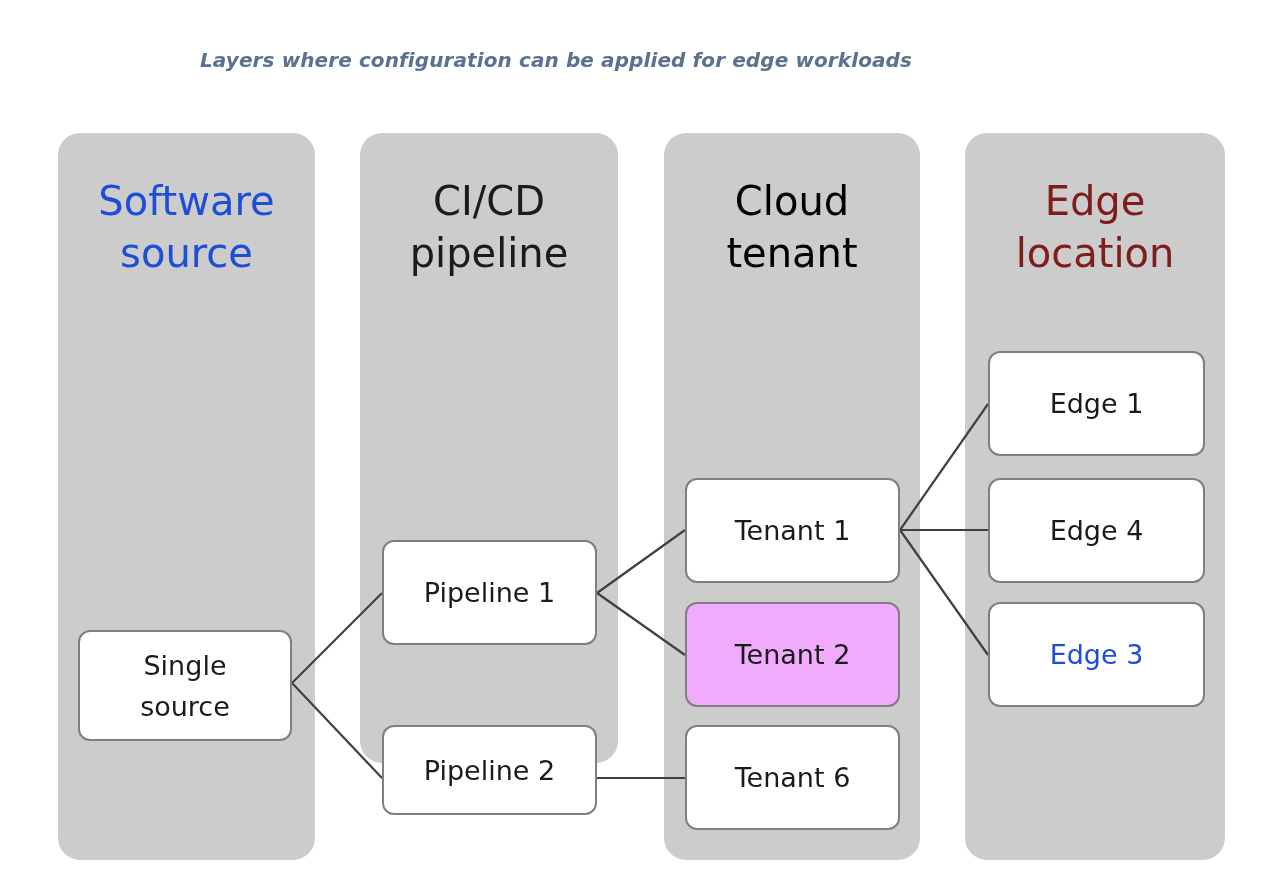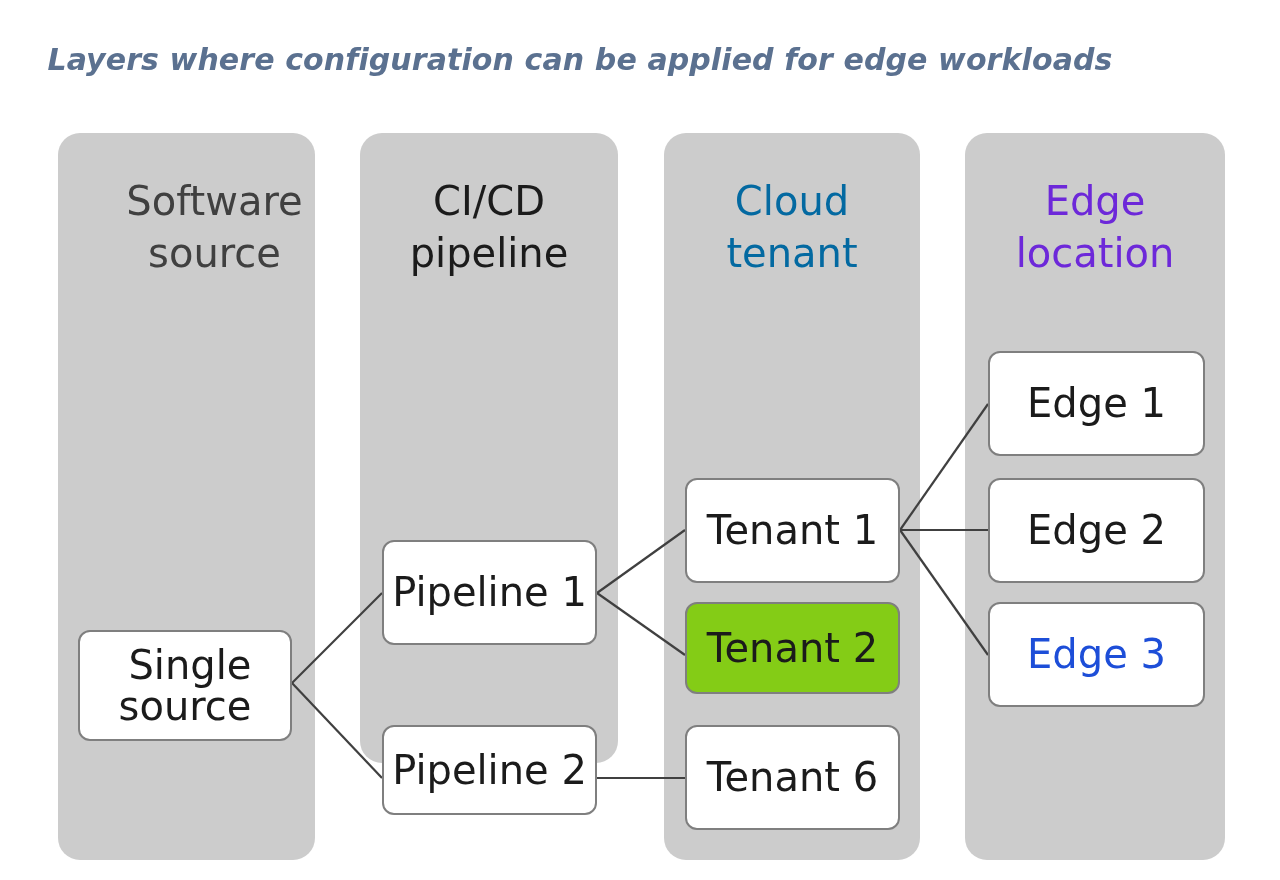--- a/index.html
+++ b/index.html
@@ -23,26 +23,25 @@
   
   #diagram-title {
     position: absolute;
     left: 0;
     top: 42px;
     width: 1112px;
     text-align: center;
     font-family: "DejaVu Sans", sans-serif;
     font-style: italic;
     font-weight: 700;
-    font-size: 30px;
+    font-size: 20px;
     line-height: 36px;
     letter-spacing: 0.1px;
     color: #5b7190;
     white-space: nowrap;
-    margin-left: 24px;
   }
 
   
   .lane {
     position: absolute;
     background: #cccccc;
     border-radius: 22px;
   }
   .lane-title {
     position: absolute;
@@ -71,51 +70,51 @@
   
   .node {
     position: absolute;
     background: #ffffff;
     border: 2px solid #7f7f7f;
     border-radius: 12px;
     box-sizing: border-box;
     display: flex;
     align-items: center;
     justify-content: center;
-    text-align: right;
+    text-align: center;
     font-family: "DejaVu Sans", sans-serif;
     font-weight: 400;
-    font-size: 40px;
+    font-size: 27px;
     line-height: 41px;
     color: #1b1b1b;
     white-space: pre-line;
   }
 </style>
 </head>
 <body>
 
 <div id="stage">
 
   <div id="diagram-title">Layers where configuration can be applied for edge workloads</div>
 
   <div id="lane-layer">
       <div class="lane" style="left: 58px; top: 133px; width: 257px; height: 727px; background: rgb(204, 204, 204);">
-        <div class="lane-title" style="color: #404040; padding-left: 28px;">Software
+        <div class="lane-title" style="color: #1d4ed8;">Software
 source</div>
       </div>
       <div class="lane" style="left: 360px; top: 133px; width: 258px; height: 630px; background: rgb(204, 204, 204);">
         <div class="lane-title" style="color: rgb(27, 27, 27);">CI/CD
 pipeline</div>
       </div>
       <div class="lane" style="left: 664px; top: 133px; width: 256px; height: 727px; background: rgb(204, 204, 204);">
-        <div class="lane-title" style="color: #0369a1;">Cloud
+        <div class="lane-title" style="color: #000000;">Cloud
 tenant</div>
       </div>
       <div class="lane" style="left: 965px; top: 133px; width: 260px; height: 727px; background: rgb(204, 204, 204);">
-        <div class="lane-title" style="color: #6d28d9;">Edge
+        <div class="lane-title" style="color: #7f1d1d;">Edge
 location</div>
       </div>
     </div>
 
   <svg id="connectors" viewBox="0 0 1280 880" width="1280" height="880">
       <line x1="292" y1="683" x2="382" y2="593" stroke="#404040" stroke-width="2.2" stroke-linecap="butt"></line>
       <line x1="292" y1="683" x2="382" y2="778" stroke="#404040" stroke-width="2.2" stroke-linecap="butt"></line>
       <line x1="597" y1="593" x2="685" y2="530" stroke="#404040" stroke-width="2.2" stroke-linecap="butt"></line>
       <line x1="597" y1="593" x2="685" y2="655" stroke="#404040" stroke-width="2.2" stroke-linecap="butt"></line>
       <line x1="597" y1="778" x2="685" y2="778" stroke="#404040" stroke-width="2.2" stroke-linecap="butt"></line>
@@ -123,20 +122,20 @@
       <line x1="900" y1="530" x2="988" y2="530" stroke="#404040" stroke-width="2.2" stroke-linecap="butt"></line>
       <line x1="900" y1="530" x2="988" y2="655" stroke="#404040" stroke-width="2.2" stroke-linecap="butt"></line>
     </svg>
 
   <div id="node-layer">
       <div class="node" style="left: 78px; top: 630px; width: 214px; height: 111px; background: rgb(255, 255, 255); border-color: rgb(127, 127, 127); color: rgb(27, 27, 27);">Single
 source</div>
       <div class="node" style="left: 382px; top: 540px; width: 215px; height: 105px; background: rgb(255, 255, 255); border-color: rgb(127, 127, 127); color: rgb(27, 27, 27);">Pipeline 1</div>
       <div class="node" style="left: 382px; top: 725px; width: 215px; height: 90px; background: rgb(255, 255, 255); border-color: rgb(127, 127, 127); color: rgb(27, 27, 27);">Pipeline 2</div>
       <div class="node" style="left: 685px; top: 478px; width: 215px; height: 105px; background: rgb(255, 255, 255); border-color: rgb(127, 127, 127); color: rgb(27, 27, 27);">Tenant 1</div>
-      <div class="node" style="left: 685px; top: 602px; width: 215px; height: 92px; background: #84cc16; border-color: rgb(127, 127, 127); color: rgb(27, 27, 27);">Tenant 2</div>
+      <div class="node" style="left: 685px; top: 602px; width: 215px; height: 105px; background: #f0abfc; border-color: rgb(127, 127, 127); color: rgb(27, 27, 27);">Tenant 2</div>
       <div class="node" style="left: 685px; top: 725px; width: 215px; height: 105px; background: rgb(255, 255, 255); border-color: rgb(127, 127, 127); color: rgb(27, 27, 27);">Tenant 6</div>
       <div class="node" style="left: 988px; top: 351px; width: 217px; height: 105px; background: rgb(255, 255, 255); border-color: rgb(127, 127, 127); color: rgb(27, 27, 27);">Edge 1</div>
-      <div class="node" style="left: 988px; top: 478px; width: 217px; height: 105px; background: rgb(255, 255, 255); border-color: rgb(127, 127, 127); color: rgb(27, 27, 27);">Edge 2</div>
+      <div class="node" style="left: 988px; top: 478px; width: 217px; height: 105px; background: rgb(255, 255, 255); border-color: rgb(127, 127, 127); color: rgb(27, 27, 27);">Edge 4</div>
       <div class="node" style="left: 988px; top: 602px; width: 217px; height: 105px; background: rgb(255, 255, 255); border-color: rgb(127, 127, 127); color: #1d4ed8;">Edge 3</div>
     </div>
 
 </div>
 
 </body></html>

